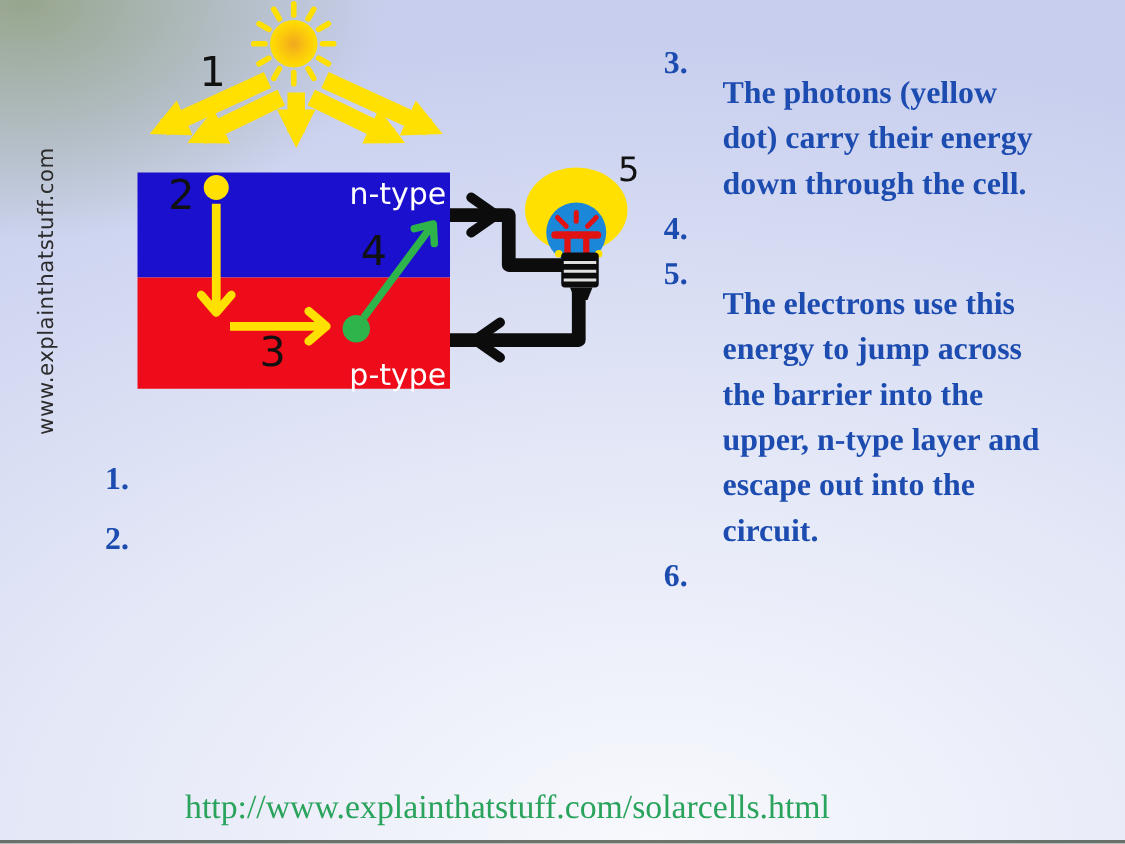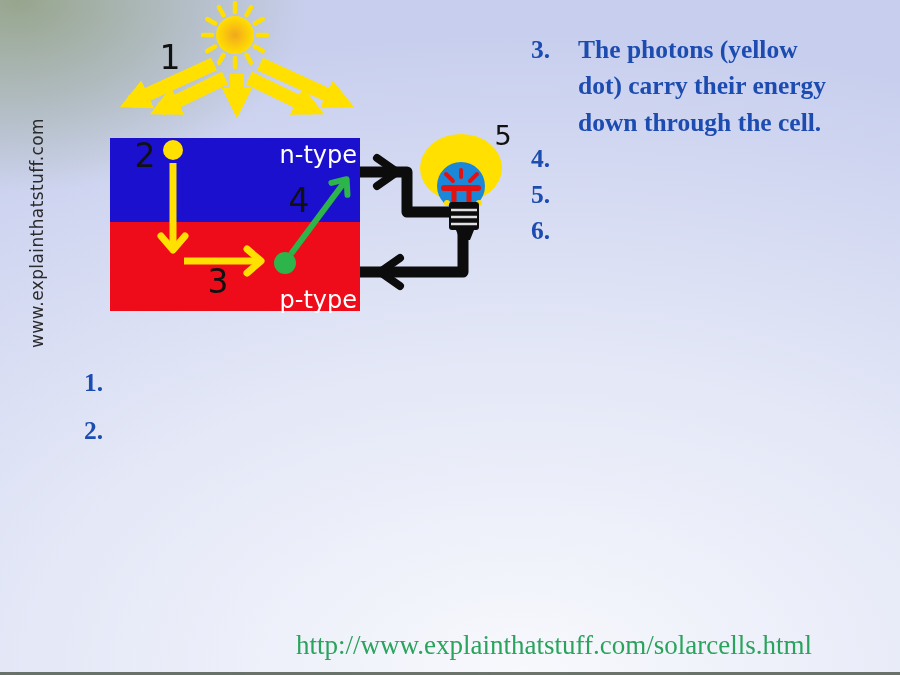--- a/index.html
+++ b/index.html
@@ -17,23 +17,23 @@
     letter-spacing:.4px;display:flex;align-items:center;
   }
   .list{position:absolute;color:#1d4cb0;font-weight:bold;font-size:25.5px;line-height:36.3px;}
   .list-left{left:84px;top:365px;width:412px;}
   .list-right{left:531px;top:32px;width:374px;}
   .li{display:flex;align-items:flex-start;}
   .list-left .li + .li{margin-top:12px;}
   .num{flex:0 0 auto;}
   .list-left .num{width:30px;}
   .list-right .num{width:47px;}
-  .txt{white-space:pre-line;}
+  .txt{white-space:pre-line;margin-top:24px;}
   .url{
-    position:absolute;left:0;top:630px;width:812px;text-align:right;
+    position:absolute;left:0;top:630px;width:812px;text-align:center;
     font-size:27px;color:#2aa35c;
   }
   .bottom-edge{position:absolute;left:0;bottom:0;width:100%;height:3px;background:rgba(72,82,70,.8);}
   svg.diagram{position:absolute;left:0;top:0;}
   .layerLabel{font:24px "DejaVu Sans",sans-serif;fill:#ffffff;}
   .stepNum{font:33px "DejaVu Sans",sans-serif;fill:#111111;}
   .stepNumSmall{font:27px "DejaVu Sans",sans-serif;fill:#111111;}
 </style>
 </head>
 <body>
@@ -152,20 +152,26 @@
       <span class="num">3.</span>
       <span class="txt">The photons (yellow
 dot) carry their energy
 down through the cell.</span>
     </div>
     <div class="li">
       <span class="num">4.</span>
     </div>
     <div class="li">
       <span class="num">5.</span>
+      <span class="txt">The electrons use this
+energy to jump across
+the barrier into the
+upper, n-type layer and
+escape out into the
+circuit.</span>
     </div>
     <div class="li">
       <span class="num">6.</span>
     </div>
   </div>
 
   <div class="url">http://www.explainthatstuff.com/solarcells.html</div>
 
   <div class="bottom-edge"></div>
 </div>

